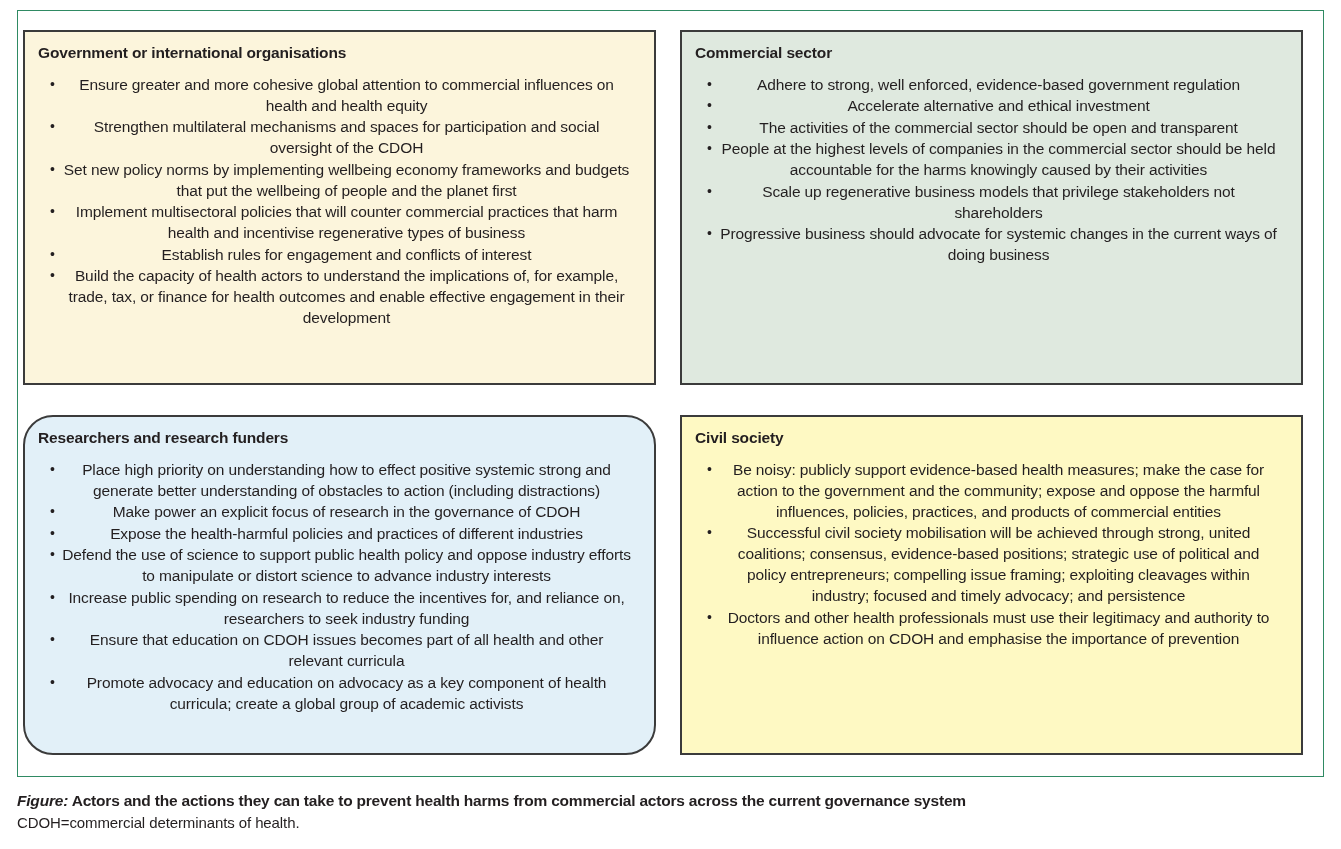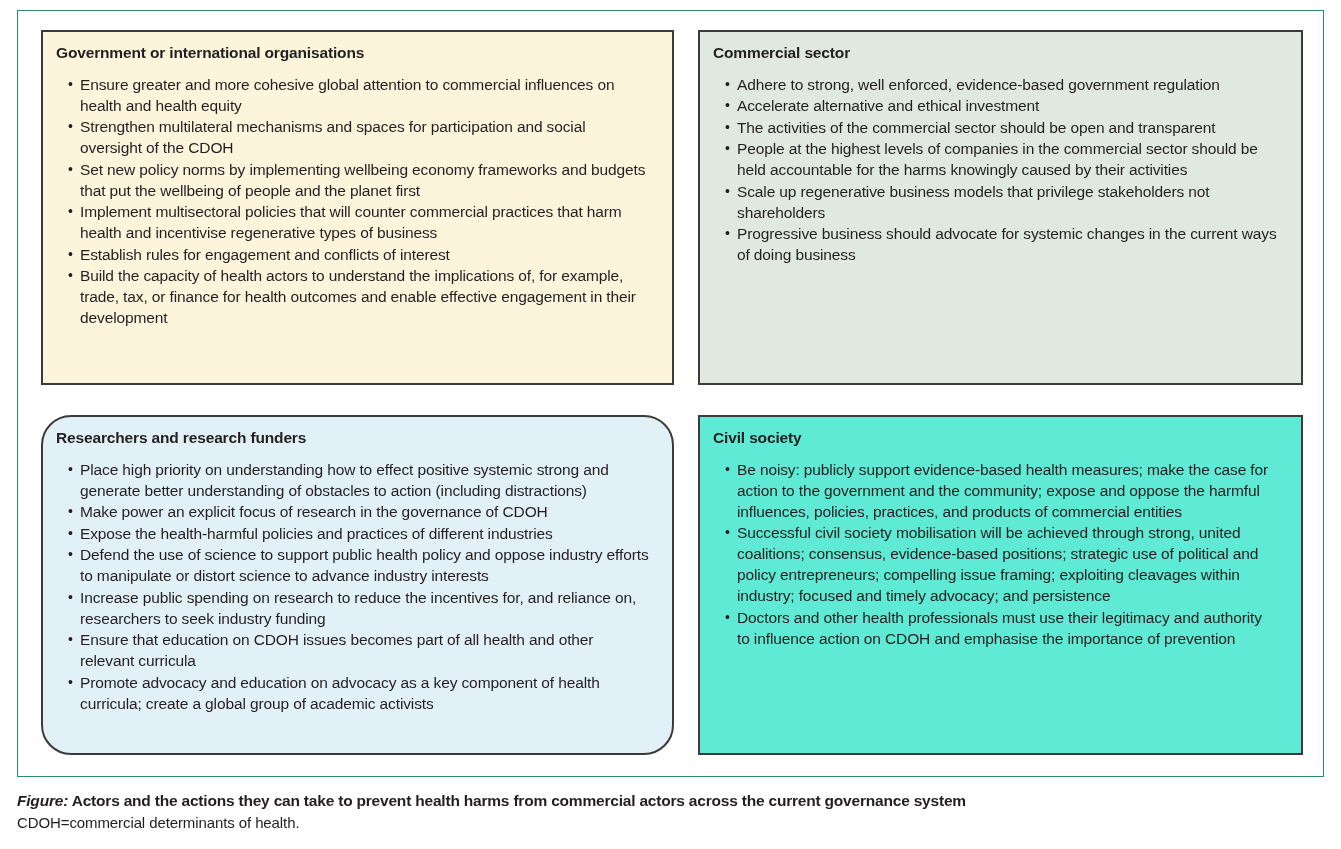--- a/index.html
+++ b/index.html
@@ -34,21 +34,21 @@
     background: #ffffff;
   }
 
   .grid {
     position: absolute;
     left: 17px;
     top: 10px;
     width: 1307px;
     height: 767px;
     box-sizing: border-box;
-    padding: 20px 21px 22px 24px;
+    padding: 20px 21px 22px 6px;
     display: grid;
     grid-template-columns: 633px 1fr;
     grid-template-rows: 355px 1fr;
     column-gap: 24px;
     row-gap: 30px;
   }
 
   .panel {
     box-sizing: border-box;
     border: 2px solid #3b3b3b;
@@ -66,20 +66,21 @@
     line-height: 1.28;
     letter-spacing: -0.15px;
     margin: 0 0 1px 0;
     color: #231f20;
   }
 
   ul.bullets {
     list-style: none;
     margin: 11px;
     padding: 0;
+    text-align: center;
   }
   ul.bullets > li {
     position: relative;
     padding-left: 13px;
     font-size: 15.5px;
     line-height: 1.355;
     letter-spacing: -0.12px;
     margin: 0 0 0.5px 0;
     color: #231f20;
   }
@@ -159,21 +160,21 @@
         <li>Place high priority on understanding how to effect positive systemic strong and generate better understanding of obstacles to action (including distractions)</li>
         <li>Make power an explicit focus of research in the governance of CDOH</li>
         <li>Expose the health-harmful policies and practices of different industries</li>
         <li>Defend the use of science to support public health policy and oppose industry efforts to manipulate or distort science to advance industry interests</li>
         <li>Increase public spending on research to reduce the incentives for, and reliance on, researchers to seek industry funding</li>
         <li>Ensure that education on CDOH issues becomes part of all health and other relevant curricula</li>
         <li>Promote advocacy and education on advocacy as a key component of health curricula; create a global group of academic activists</li>
       </ul>
     </div>
 
-    <div class="panel pink" style="background: #5eead4;">
+    <div class="panel pink" style="background: #fef9c3;">
       <div class="panel-title">Civil society</div>
       <ul class="bullets">
         <li>Be noisy: publicly support evidence-based health measures; make the case for action to the government and the community; expose and oppose the harmful influences, policies, practices, and products of commercial entities</li>
         <li>Successful civil society mobilisation will be achieved through strong, united coalitions; consensus, evidence-based positions; strategic use of political and policy entrepreneurs; compelling issue framing; exploiting cleavages within industry; focused and timely advocacy; and persistence</li>
         <li>Doctors and other health professionals must use their legitimacy and authority to influence action on CDOH and emphasise the importance of prevention</li>
       </ul>
     </div>
 
   </div>
 

